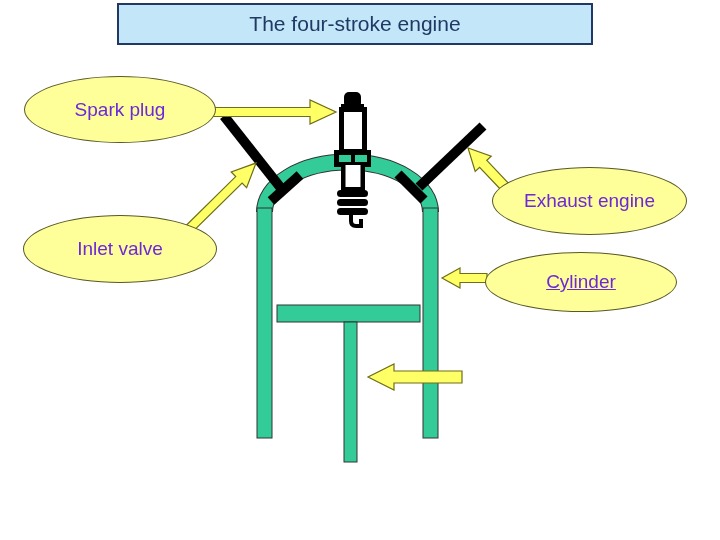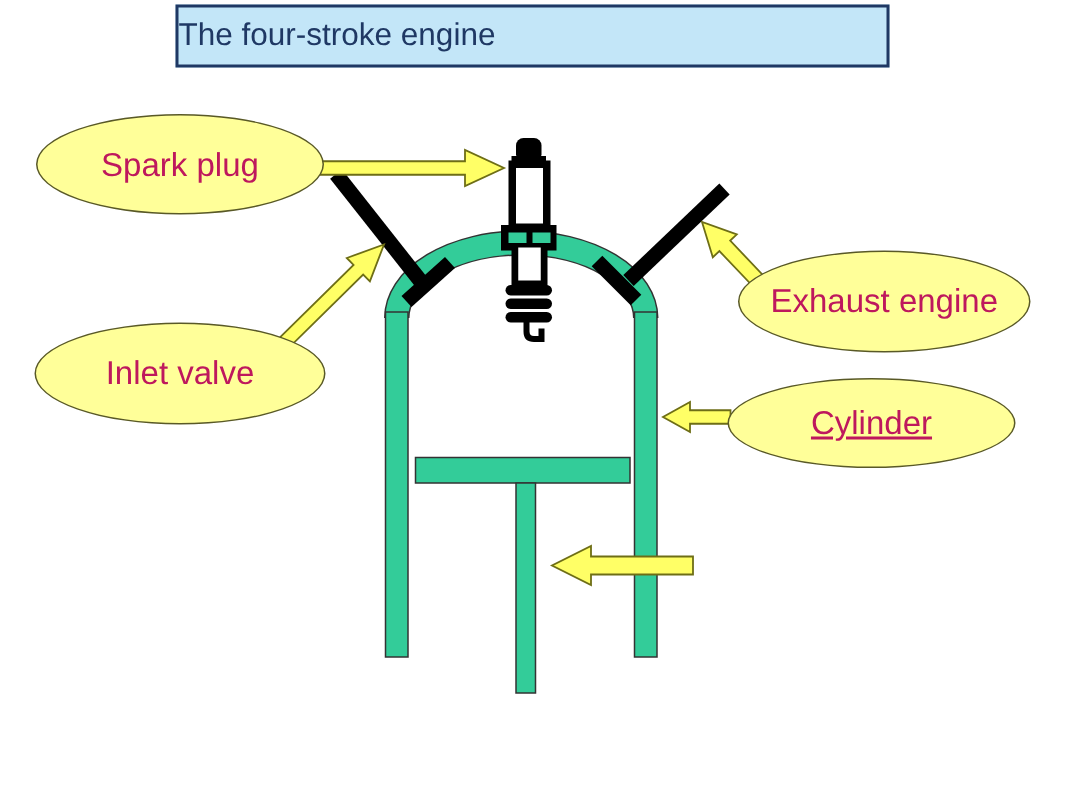--- a/index.html
+++ b/index.html
@@ -13,31 +13,31 @@
   #diagram-svg { position: absolute; left: 0; top: 0; }
 
   .title-box {
     position: absolute;
     left: 117px; top: 3px; width: 476px; height: 42px;
     box-sizing: border-box;
     background: var(--title-bg, #c3e6f8);
     border: 2px solid var(--title-border, #1f3864);
     color: var(--title-text, #1f3864);
     font-size: 21px;
-    display: flex; align-items: center; 
+    display: flex; align-items: center; justify-content: center;
   }
 
   .callout {
     position: absolute;
     box-sizing: border-box;
     border-radius: 50%;
     background: var(--label-fill, #ffff99);
     border: 1px solid var(--label-border, #595927);
-    color: #be185d;
-    font-size: 22px;
+    color: #6d28d9;
+    font-size: 19px;
     display: flex; align-items: center; justify-content: center;
     white-space: nowrap;
   }
   .callout.spark   { left: 24px;  top: 76px;  width: 192px; height: 67px; }
   .callout.inlet   { left: 23px;  top: 215px; width: 194px; height: 68px; }
   .callout.exhaust { left: 492px; top: 167px; width: 195px; height: 68px; }
   .callout.cyl     { left: 485px; top: 252px; width: 192px; height: 60px; text-decoration: underline; }
   .callout.piston  { left: 463px; top: 338px; width: 194px; height: 69px; }
 
   .green-part { fill: var(--engine-green, #33cc99); stroke: var(--engine-outline, #333333); stroke-width: 1; }

